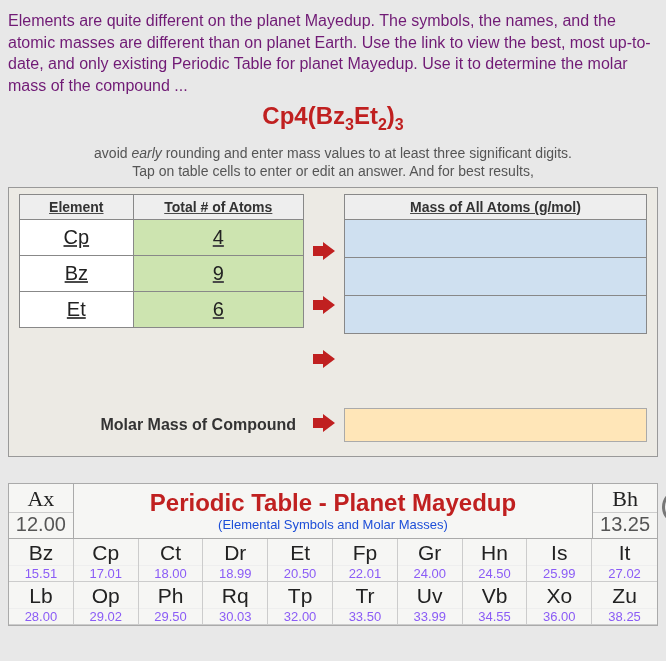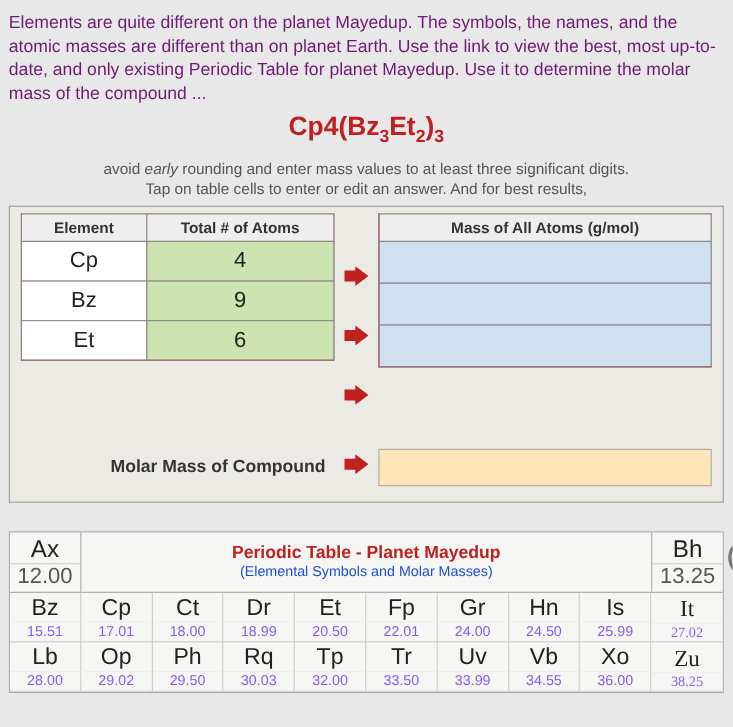--- a/index.html
+++ b/index.html
@@ -40,21 +40,22 @@
   }
   .layout {
     display: grid;
     grid-template-columns: 285px 40px 1fr;
     align-items: start;
     gap: 0;
   }
   table.left-table, table.right-table {
     border-collapse: collapse;
     width: 100%;
-    background: #b91c1c;
+    background: #d946ef;
+    text-decoration: underline;
   }
   table.left-table th, table.right-table th {
     border: 1px solid #888;
     background: #eee;
     font-size: 14px;
     font-weight: bold;
     padding: 4px 6px;
     color: #333;
   }
   table.left-table td {
@@ -117,40 +118,40 @@
     display: grid;
     grid-template-columns: 1fr 8fr 1fr;
     border-bottom: 1px solid #aaa;
   }
   .pt-corner {
     text-align: center;
     border-right: 1px solid #aaa;
     padding: 2px 0;
   }
   .pt-corner.last { border-right: none; border-left: 1px solid #aaa; }
-  .pt-corner .sym { font-size: 22px; color: #222; }
+  .pt-corner .sym { font-size: 22px; color: #222; font-family: Liberation Serif, serif; }
   .pt-corner .mass { font-size: 20px; color: #555; border-top: 1px solid #ccc; }
   .pt-title {
     text-align: center;
     display: flex;
     flex-direction: column;
     justify-content: center;
   }
-  .pt-title .t1 { color: #c02020; font-size: 16px; font-weight: bold; }
+  .pt-title .t1 { color: #c02020; font-size: 24px; font-weight: bold; }
   .pt-title .t2 { color: #1d4ed8; font-size: 13px; }
   .pt-grid {
     display: grid;
     grid-template-columns: repeat(10, 1fr);
   }
   .pt-cell {
     text-align: center;
     border-right: 1px solid #ccc;
     border-bottom: 1px solid #ccc;
   }
-  .pt-cell:nth-child(10n) { border-right: none; font-family: Liberation Serif, serif; }
+  .pt-cell:nth-child(10n) { border-right: none; }
   .pt-cell .sym { font-size: 21px; color: #222; padding-top: 2px;}
   .pt-cell .mass { font-size: 13px; color: #8b5cf6; border-top: 1px solid #eee;}
   .close-btn {
     position: absolute;
     right: -40px;
     top: 6px;
     width: 36px; height: 36px;
     border: 3px solid #777;
     border-radius: 50%;
     color: #777;

